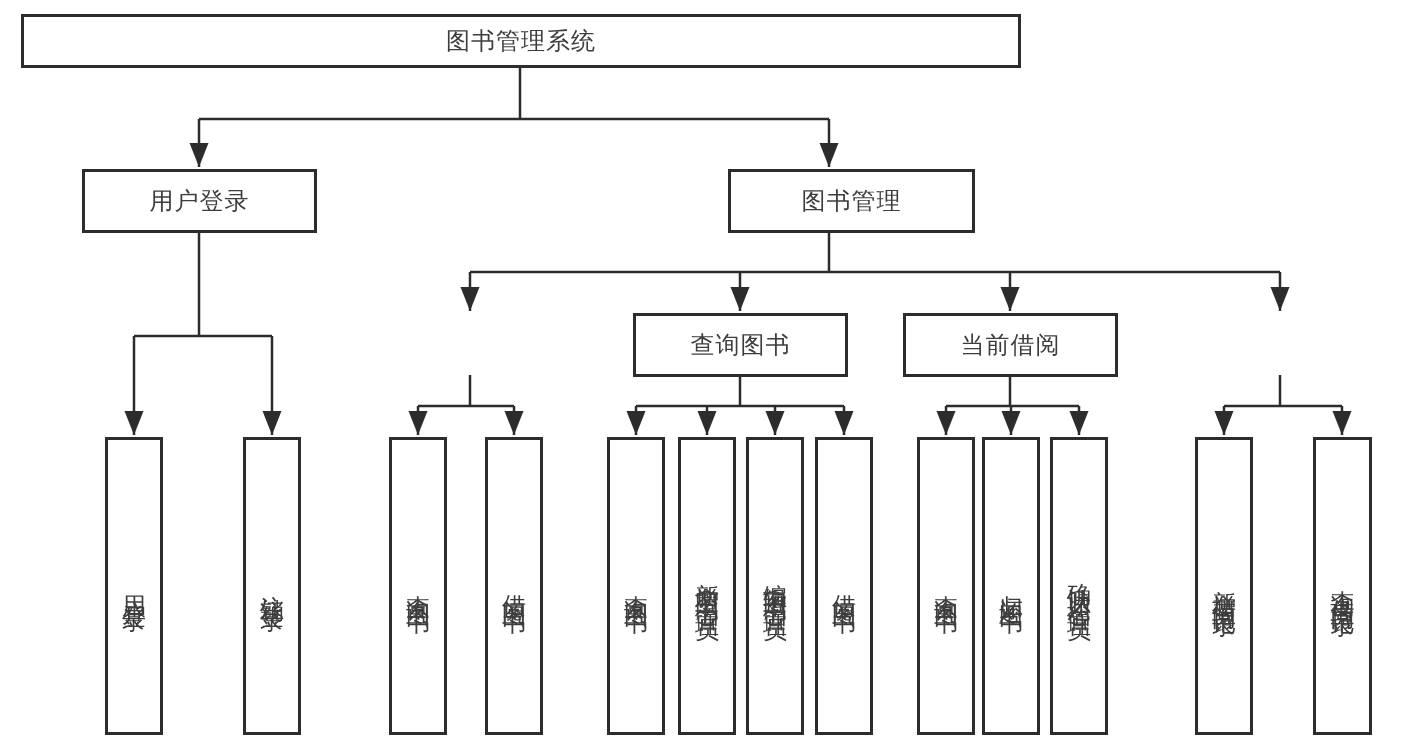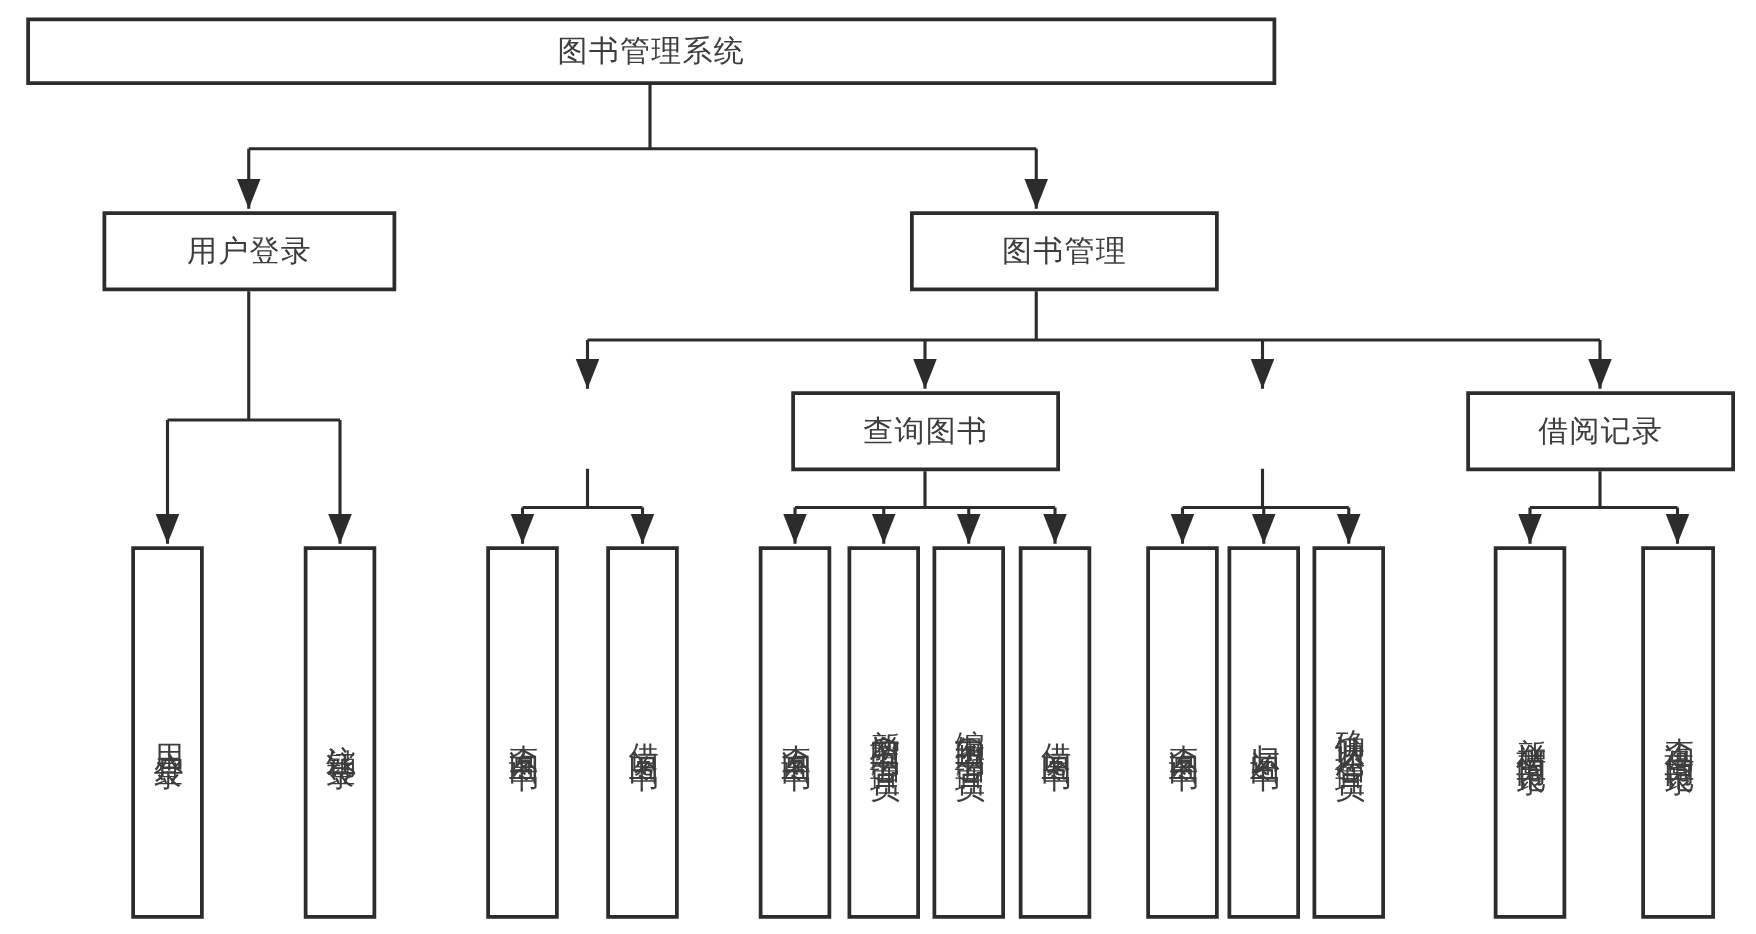--- a/index.html
+++ b/index.html
@@ -81,21 +81,21 @@
       <path d="M1342 406 V435" marker-end="url(#arw)"></path>
     </g>
   </svg>
 
   <div class="box" style="left:21px;top:14px;width:1000px;height:54px">图书管理系统</div>
 
   <div class="box" style="left:82px;top:169px;width:235px;height:64px">用户登录</div>
   <div class="box" style="left:728px;top:169px;width:247px;height:64px">图书管理</div>
 
   <div class="box" style="left:633px;top:313px;width:215px;height:64px">查询图书</div>
-  <div class="box" style="left:1173px;top:313px;width:215px;height:64px">借阅记录</div>
+  <div class="box" style="left:903px;top:313px;width:215px;height:64px">当前借阅</div>
 
   <div class="box v" style="left:105px;top:437px;width:58px;height:298px">用户登录</div>
   <div class="box v" style="left:243px;top:437px;width:58px;height:298px">注销登录</div>
 
   <div class="box v" style="left:389px;top:437px;width:58px;height:298px">查询图书</div>
   <div class="box v" style="left:485px;top:437px;width:58px;height:298px">借阅图书</div>
 
   <div class="box v" style="left:607px;top:437px;width:58px;height:298px">查询图书</div>
   <div class="box v" style="left:678px;top:437px;width:58px;height:298px">新增图书（管理员）</div>
   <div class="box v" style="left:746px;top:437px;width:58px;height:298px">编辑图书（管理员）</div>

